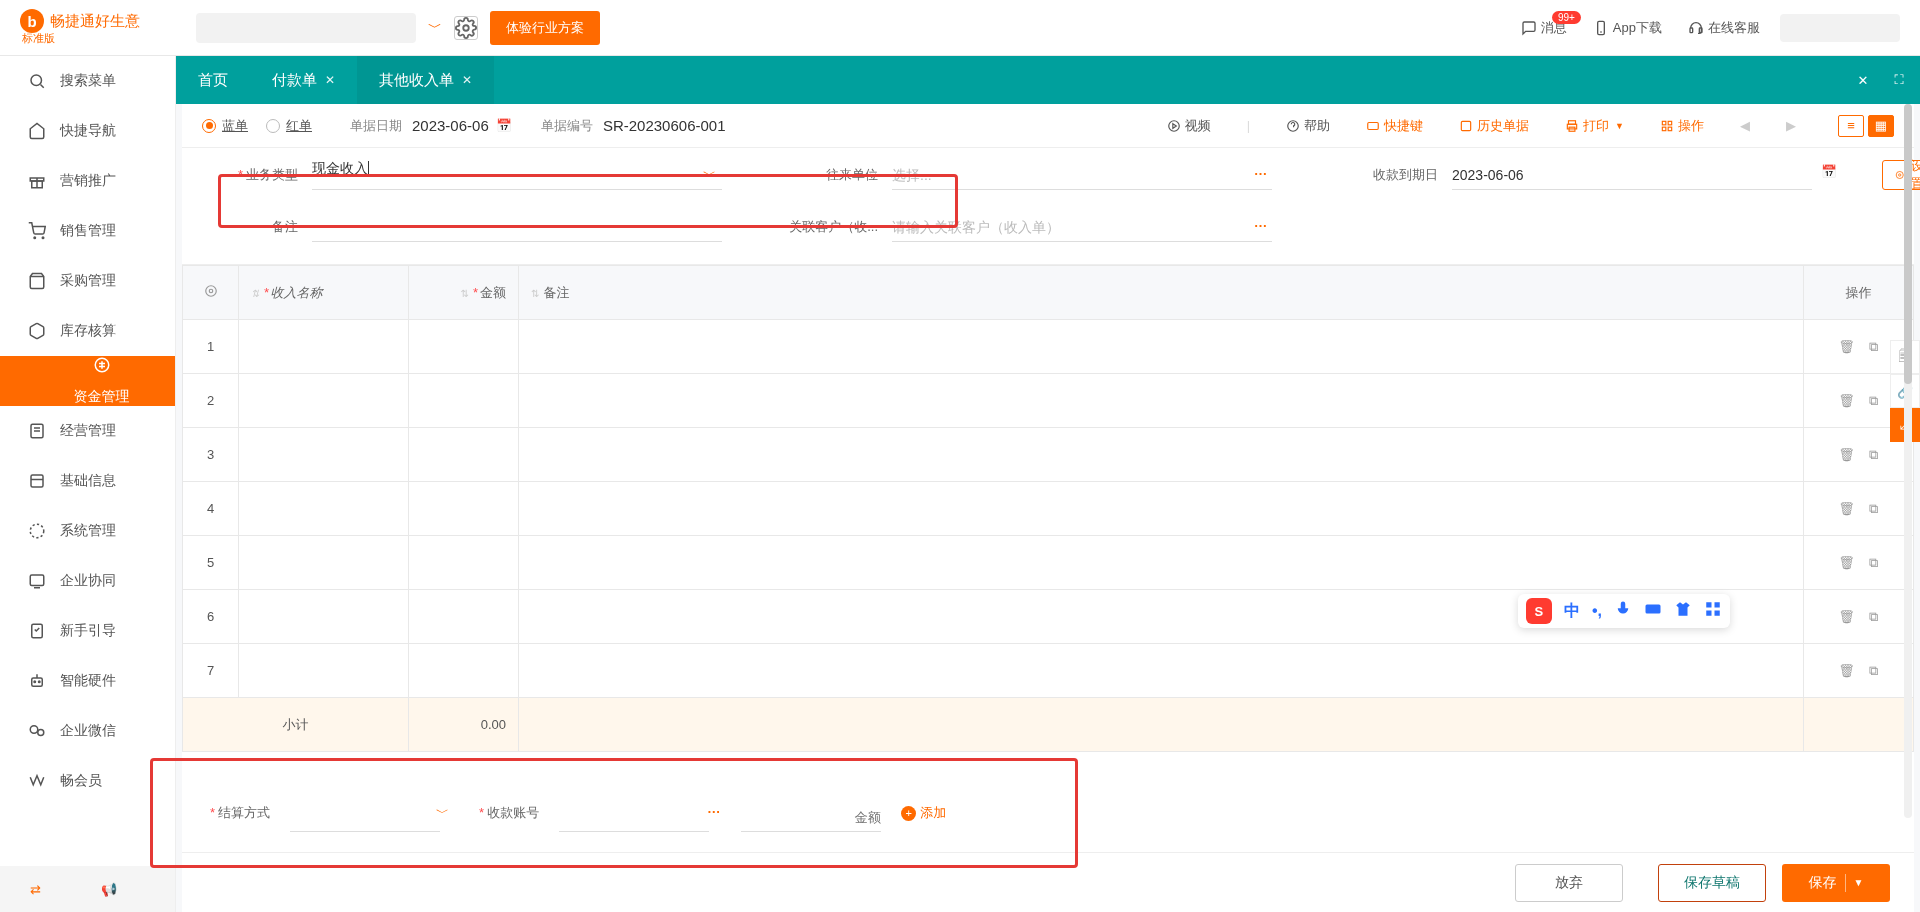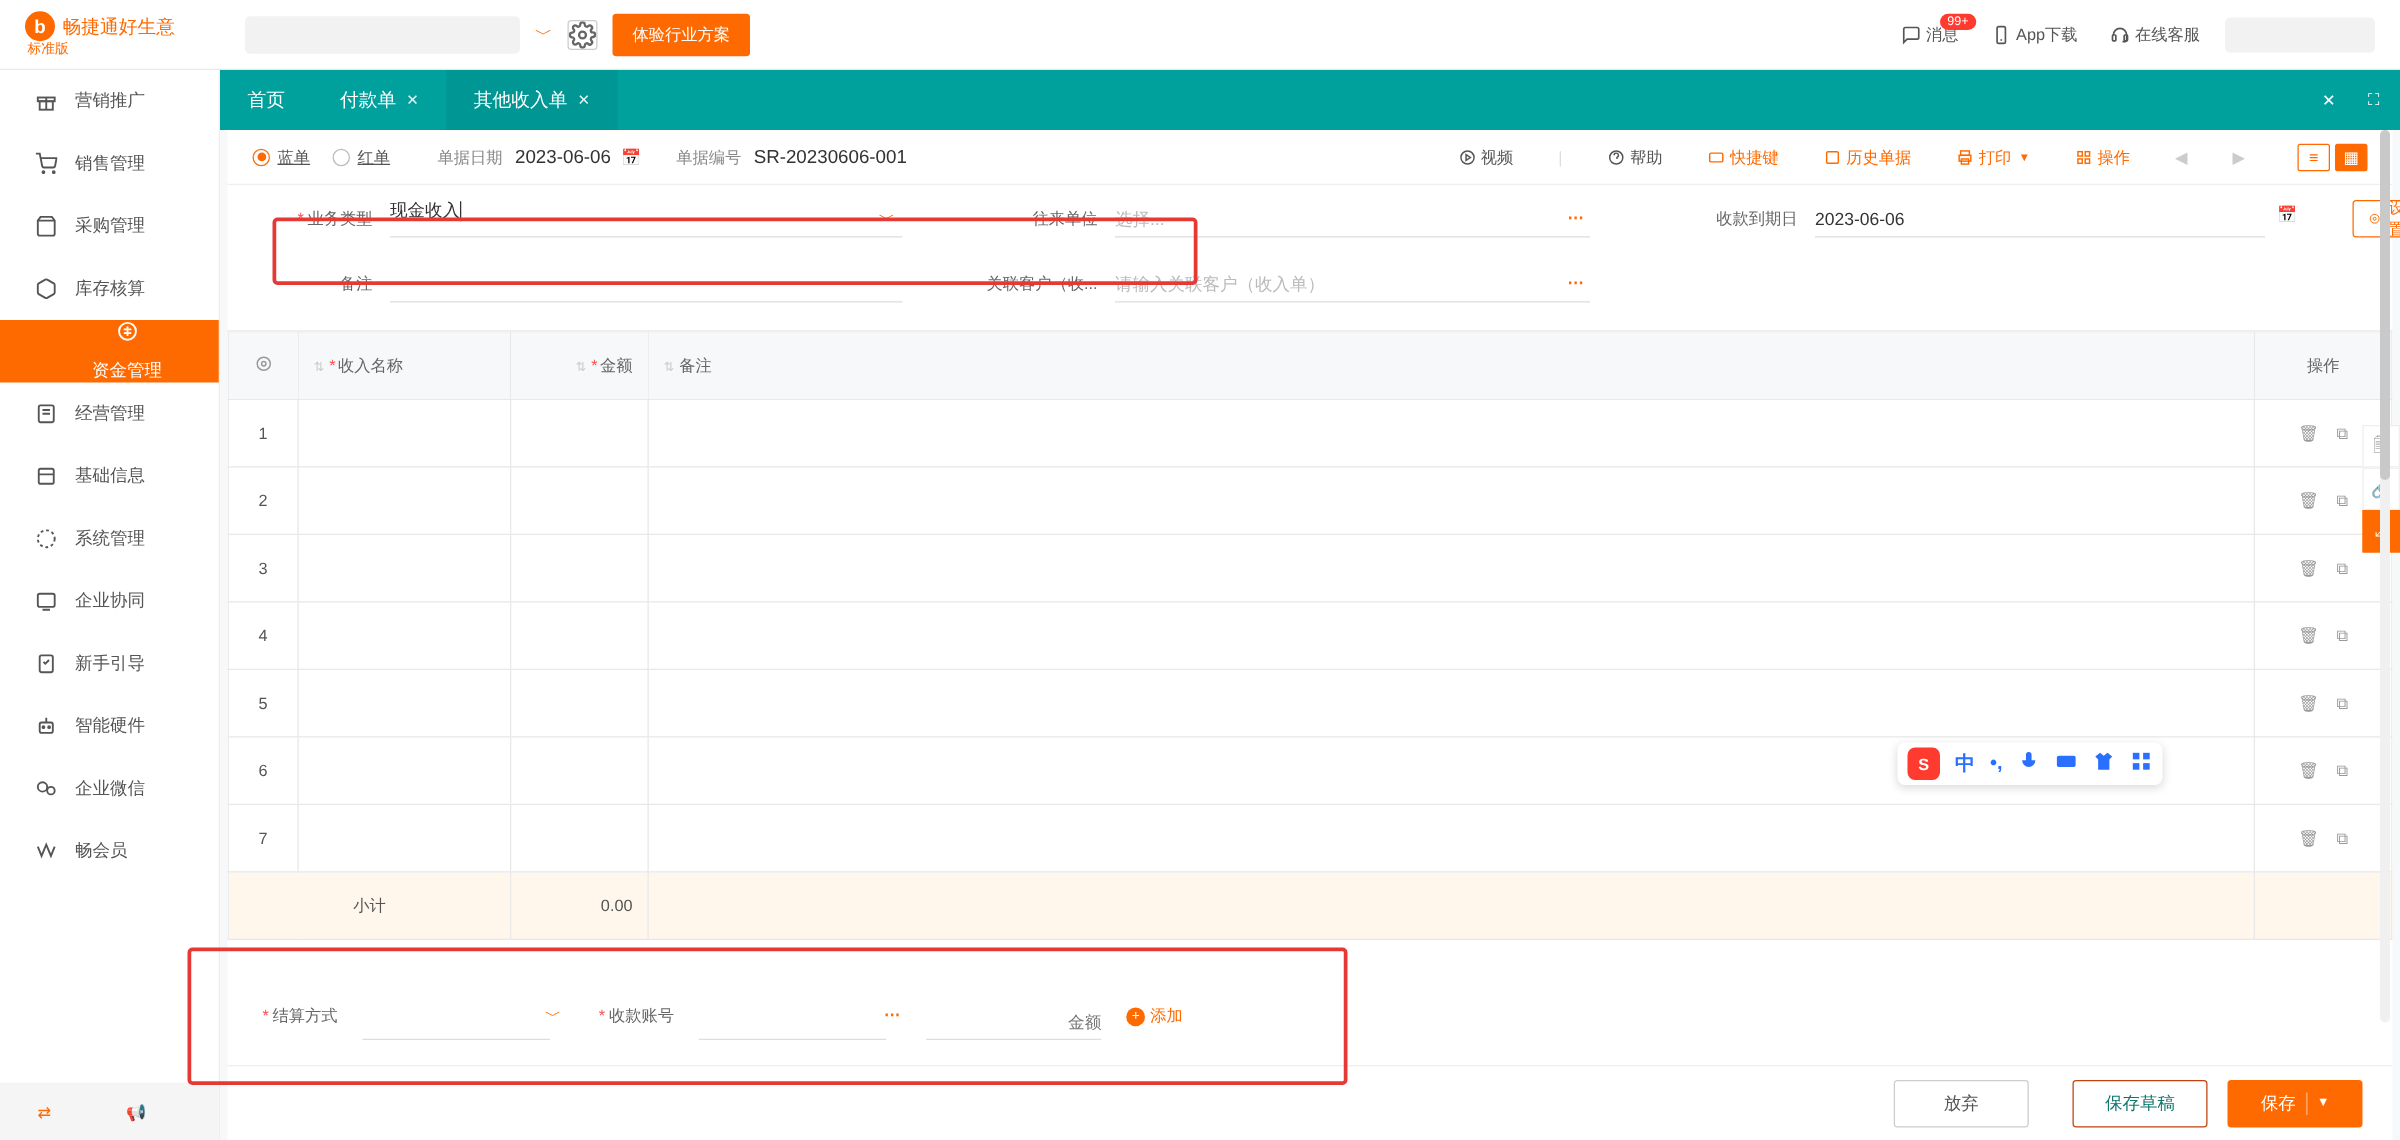--- a/index.html
+++ b/index.html
@@ -86,21 +86,21 @@
 .hl2 { position:absolute; left:150px; top:758px; width:928px; height:110px; pointer-events:none; z-index:40;}
 
 
 .tbl-wrap { margin:0 6px; background:#fff; flex:1; display:flex; flex-direction:column; overflow:hidden; border-top:1px solid #eee; position:relative;}
 .tbl { width:100%; border-collapse:collapse; font-size:13px;}
 .tbl th, .tbl td { border:1px solid #e8e8e8; height:54px; text-align:left; padding:0 12px; color:#555;}
 .tbl th { background:#f7f8fa; color:#666; font-weight:normal; position:relative;}
 .tbl th .req{ color:#ff4d4f; margin-right:2px;}
 .col-gear { width:56px; text-align:center !important; }
 .col-idx  { width:56px; text-align:center !important; color:#888;}
-.col-name { width:170px; }
+.col-name { width:170px;font-style:italic; }
 .col-amt  { width:110px; text-align:right !important;}
 .col-ops  { width:110px; text-align:center !important;}
 .tbl th.sortable::before{ content:"⇅"; color:#ccc; font-size:10px; margin-right:4px;}
 .row-ops { color:#999; display:flex; gap:14px; justify-content:center;}
 .row-ops span{ cursor:pointer; }
 .tbl tr.subtotal td{ background:#fff7ec; font-weight:500; }
 .op-th { background:#f7f8fa; }
 .gear-th svg{ width:14px; height:14px; color:#999; }
 
 
@@ -186,20 +186,33 @@
     <span>在线客服</span>
   </div>
   <div class="user-chip"></div>
 </div>
 
 <div class="layout">
 
   <div class="sidebar">
     <div class="nav-item">
         <svg viewBox="0 0 24 24" fill="none" stroke="currentColor" stroke-width="2">
+          <circle cx="11" cy="11" r="7"></circle>
+          <line x1="21" y1="21" x2="16.65" y2="16.65"></line>
+        </svg>
+        <span>搜索菜单</span>
+      </div>
+    <div class="nav-item">
+        <svg viewBox="0 0 24 24" fill="none" stroke="currentColor" stroke-width="2">
+          <path d="M3 9l9-7 9 7v11a2 2 0 0 1-2 2H5a2 2 0 0 1-2-2z"></path>
+        </svg>
+        <span>快捷导航</span>
+      </div>
+    <div class="nav-item">
+        <svg viewBox="0 0 24 24" fill="none" stroke="currentColor" stroke-width="2">
           <rect x="3" y="8" width="18" height="4"></rect>
           <rect x="5" y="12" width="14" height="9"></rect>
           <line x1="12" y1="8" x2="12" y2="21"></line>
         </svg>
         <span>营销推广</span>
       </div>
     <div class="nav-item">
         <svg viewBox="0 0 24 24" fill="none" stroke="currentColor" stroke-width="2">
           <circle cx="9" cy="21" r="1"></circle>
           <circle cx="20" cy="21" r="1"></circle>

